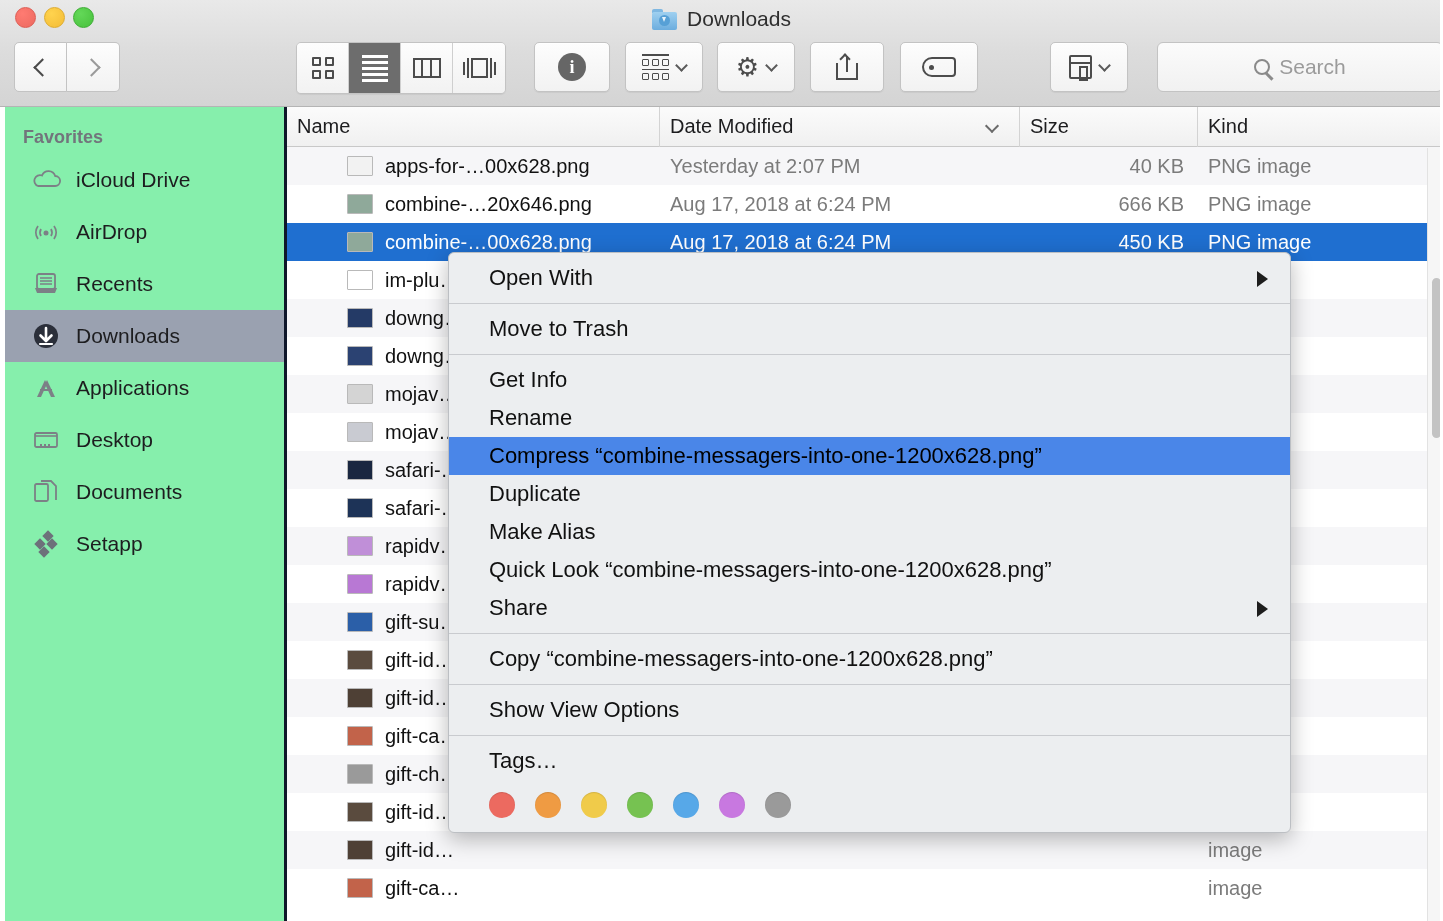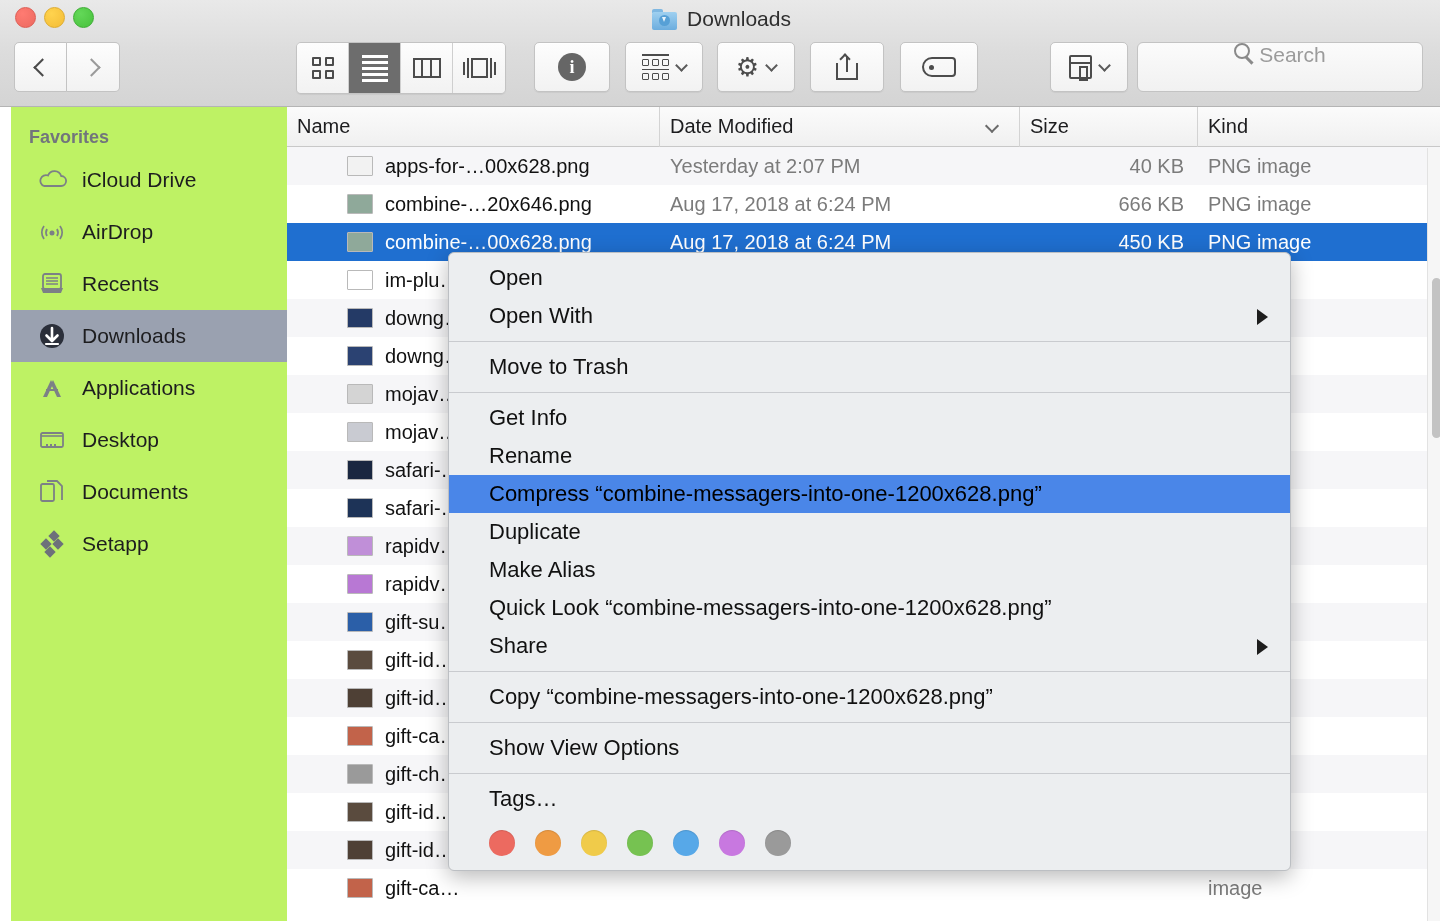--- a/index.html
+++ b/index.html
@@ -89,33 +89,33 @@
   .ic-share .bx { position: absolute; left: 0; bottom: 0; width: 22px; height: 17px; border: 2px solid #4c4c4c; border-top: none; }
   .ic-share .ar { position: absolute; left: 10px; top: 2px; width: 2px; height: 16px; background: #4c4c4c; }
   .ic-share .hd { position: absolute; left: 5px; top: 1px; width: 8px; height: 8px; border-left: 2px solid #4c4c4c; border-top: 2px solid #4c4c4c; transform: rotate(45deg); }
   .ic-tag { width: 34px; height: 20px; border: 2px solid #4c4c4c; border-radius: 10px 4px 4px 10px; position: relative; }
   .ic-tag:after { content:""; position: absolute; left: 5px; top: 6px; width: 5px; height: 5px; border-radius: 50%; background: #4c4c4c; }
   .ic-drop { width: 23px; height: 24px; border: 2px solid #4c4c4c; border-radius: 2px; position: relative; }
   .ic-drop:before { content:""; position: absolute; left: -1px; top: 5px; width: 21px; height: 2px; background: #4c4c4c; }
   .ic-drop:after { content:""; position: absolute; left: 8px; top: 9px; width: 5px; height: 11px; border: 2px solid #4c4c4c; }
 
   .search {
-    position: absolute; right: 20px; top: 0; width: 286px; height: 50px;
+    position: absolute; right: 0; top: 0; width: 286px; height: 50px;
     background: linear-gradient(180deg,#fbfbfb,#f1f1f1);
     border: 1px solid #c3c3c3; border-radius: 6px;
-    display: flex; align-items: flex-start; justify-content: center; gap: 9px;
+    display: flex; align-items: center; justify-content: center; gap: 9px;
   }
   .mag { width: 16px; height: 16px; border: 2.5px solid #8a8a8a; border-radius: 50%; position: relative; }
   .mag:after { content:""; position: absolute; right: -6px; bottom: -4px; width: 9px; height: 2.5px; background: #8a8a8a; transform: rotate(45deg); }
   .search-ph { font-size: 21px; color: #9b9b9b; }
 
   
   .sidebar {
-    position: absolute; left: 11px; top: 107px; width: 286px; height: 814px;
-    background: #bef264; border-right: 5px solid #0f172a;
+    position: absolute; left: 5px; top: 107px; width: 286px; height: 814px;
+    background: #86efac; border-right: 7px solid #0f172a;
     padding-top: 14px;
   }
   .sb-head { font-size: 18px; font-weight: 700; color: #72757c; padding: 6px 0 6px 18px; }
   .sb-item { height: 52px; display: flex; align-items: center; padding-left: 26px; gap: 15px; }
   .sb-item.selected { background: #9aa1b0; }
   .sb-label { font-size: 21px; color: #1d1d1f; }
   .sb-icon { width: 30px; height: 30px; flex: none; position: relative; color: #7c8086; }
   .sb-gap { height: 26px; }
 
   
@@ -580,23 +580,20 @@
     </div>
 
     <div class="scroll-track">
       <div class="scroll-thumb"></div>
     </div>
   </div>
 
   <div class="ctxmenu">
 
     <div class="mi">
-      <span>Open</span>
-    </div>
-    <div class="mi">
       <span>Open With</span>
       <span class="submark"></span>
     </div>
 
     <div class="sep"></div>
 
     <div class="mi">
       <span>Move to Trash</span>
     </div>
 

